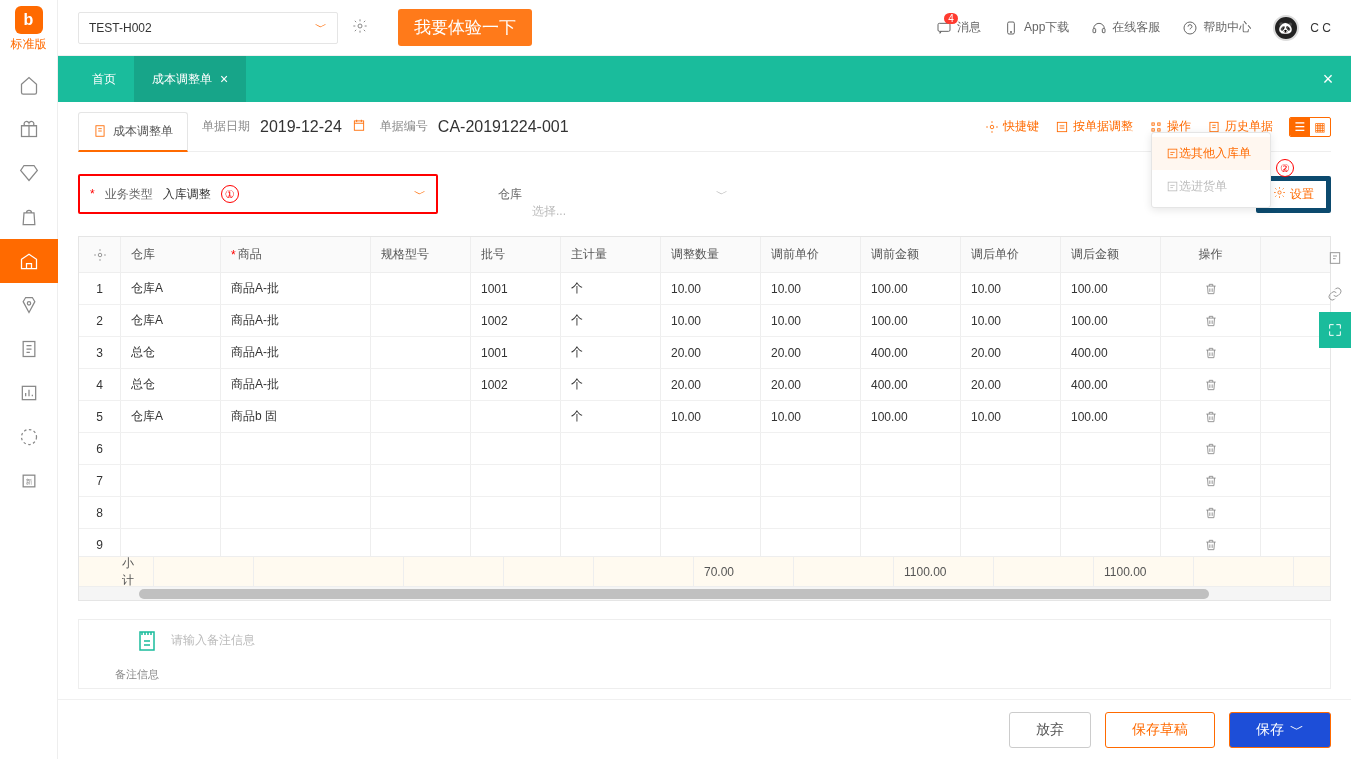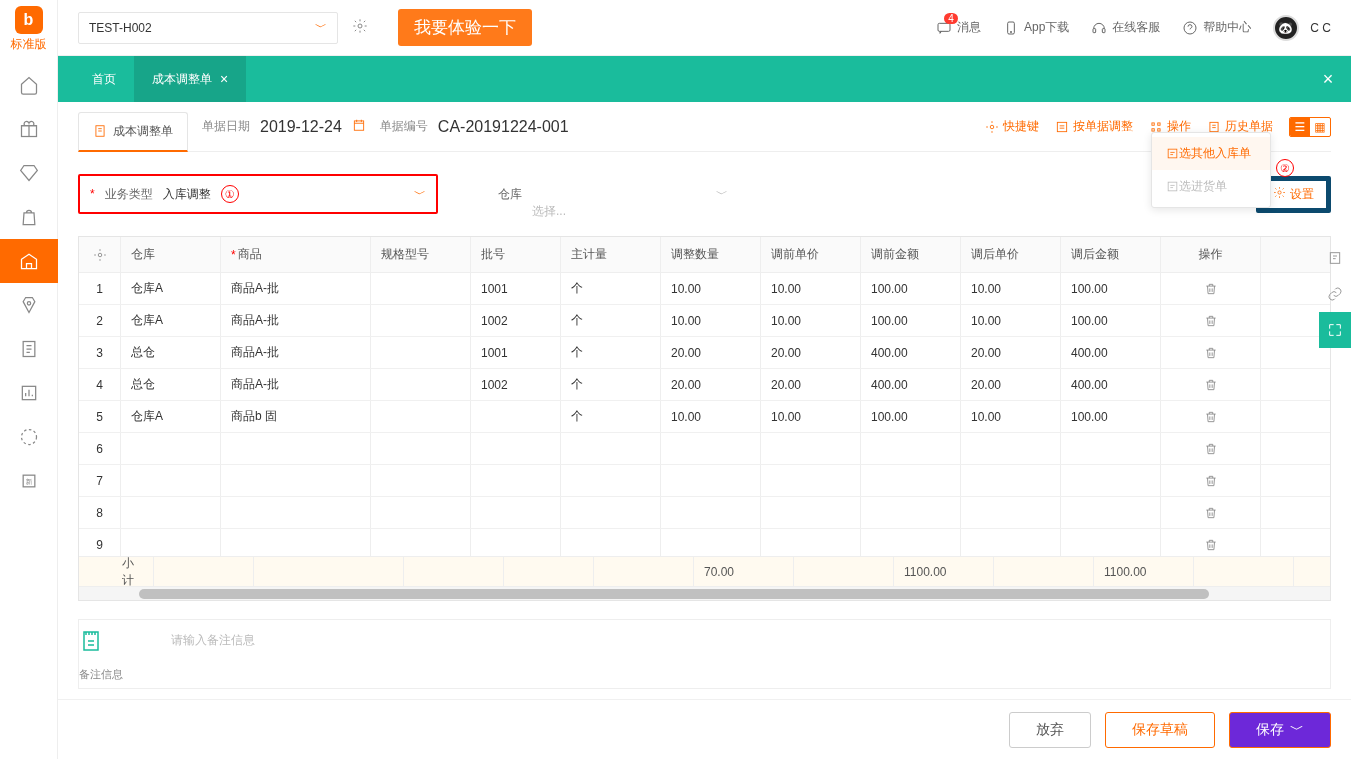--- a/index.html
+++ b/index.html
@@ -99,31 +99,31 @@
 .col-op{width:100px; justify-content:center;}
 .th .req{color:#ff0000; margin-right:2px;}
 .gear-cell svg{width:14px;height:14px;stroke:#888;fill:none;stroke-width:1.5;}
 .del-ico svg{width:14px;height:14px;stroke:#888;fill:none;stroke-width:1.5; cursor:pointer;}
 .tfoot { display:flex; height:30px; background:#fffaf0; border-top:1px solid #eee; font-weight:500; color:#555;padding-left:33px;}
 .scroll-track{height:14px; background:#f5f5f5; position:relative; border-top:1px solid #eee;}
 .scroll-thumb{position:absolute; left:60px; top:2px; height:10px; width:1070px; background:#c0c0c0; border-radius:5px;}
 
 
 .remarks { display:flex; margin-top:18px; border:1px solid #eee; min-height:70px;}
-.remarks-left{width:80px; display:flex; flex-direction:column; align-items:flex-start; justify-content:center; gap:12px;}
+.remarks-left{width:80px; display:flex; flex-direction:column; align-items:flex-end; justify-content:center; gap:12px;}
 .remarks-left svg{width:24px;height:28px;stroke:#1abc9c;fill:none;stroke-width:1.5;}
 .remarks-left span{color:#888; font-size:11px;}
 .remarks-input{flex:1; padding:12px; color:#bbb;}
 
 
 .footer { height:60px; display:flex; align-items:center; justify-content:flex-end; gap:14px; padding-right:20px; border-top:1px solid #f0f0f0;}
 .btn { padding:8px 26px; border-radius:3px; cursor:pointer; font-size:14px;}
 .btn-default{border:1px solid #ccc; color:#555; background:#fff;}
 .btn-outline{border:1px solid #ff6a00; color:#ff6a00; background:#fff;}
-.btn-primary{border:1px solid #ff6a00; color:#fff; background:#6d28d9;}
+.btn-primary{border:1px solid #ff6a00; color:#fff; background:#1d4ed8;}
 .btn-primary .caret{margin-left:6px;}
 
 
 .right-bar{position:absolute; right:0; top:240px; width:32px; display:flex; flex-direction:column;}
 .rb-item{height:36px; display:flex; align-items:center; justify-content:center; color:#999; cursor:pointer;}
 .rb-item.active{background:#1abc9c; color:#fff;}
 .rb-item svg{width:16px;height:16px;stroke:currentColor;fill:none;stroke-width:1.5;}
 </style>
 </head>
 <body>

